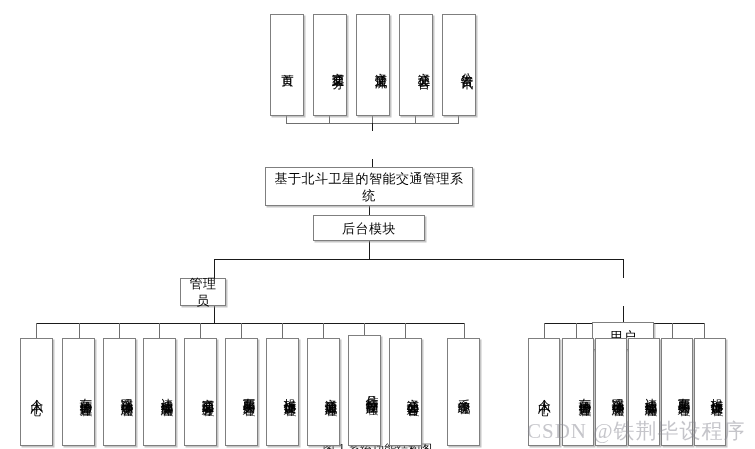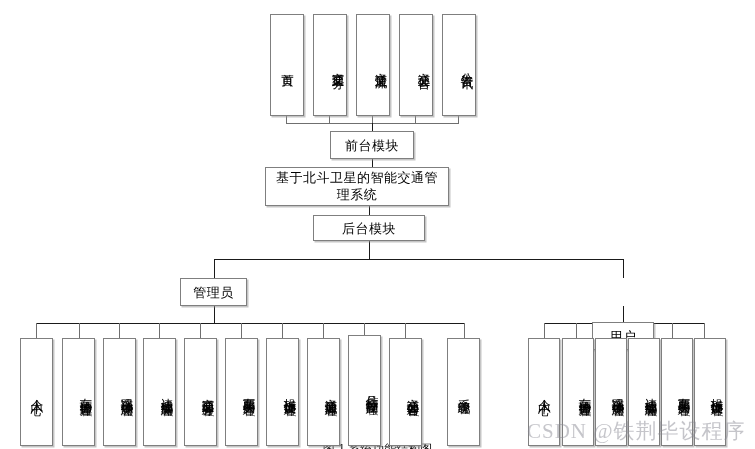--- a/index.html
+++ b/index.html
@@ -114,40 +114,37 @@
   <div class="ln v gray" style="left:286px; top:116px; height:7px;"></div>
   <div class="ln v gray" style="left:329px; top:116px; height:7px;"></div>
   <div class="ln v gray" style="left:372px; top:116px; height:7px;"></div>
   <div class="ln v gray" style="left:415px; top:116px; height:7px;"></div>
   <div class="ln v gray" style="left:458px; top:116px; height:7px;"></div>
 
   <div class="ln h gray" style="left:286px; top:123px; width:173px;"></div>
 
   <div class="ln v" style="left:372px; top:123px; height:8px;"></div>
 
-  <div class="node h" style="left:330px; top:131px; width:84px; height:28px;">
-    <span>前台模块</span>
-  </div>
   <div class="ln v" style="left:372px; top:159px; height:8px;"></div>
 
-  <div class="node h" style="left:265px; top:167px; width:184px; height:39px;align-items:flex-end;">
+  <div class="node h" style="left:265px; top:167px; width:208px; height:39px;">
     <span>基于北斗卫星的智能交通管理系统</span>
   </div>
   <div class="ln v" style="left:369px; top:206px; height:9px;"></div>
 
   <div class="node h" style="left:313px; top:215px; width:112px; height:26px;">
     <span>后台模块</span>
   </div>
 
   <div class="ln v" style="left:369px; top:241px; height:18px;"></div>
   <div class="ln h" style="left:214px; top:259px; width:410px;"></div>
   <div class="ln v" style="left:214px; top:259px; height:19px;"></div>
   <div class="ln v" style="left:623px; top:259px; height:19px;"></div>
 
-  <div class="node h" style="left:180px; top:278px; width:67px; height:28px;align-items:center;">
+  <div class="node h" style="left:180px; top:278px; width:46px; height:28px;align-items:center;">
     <span>管理员</span>
   </div>
   <div class="ln v" style="left:214px; top:306px; height:17px;"></div>
 
   <div class="ln h" style="left:36px; top:323px; width:428px;"></div>
 
   <div class="ln v gray" style="left:36px;  top:323px; height:15px;"></div>
   <div class="ln v gray" style="left:79px;  top:323px; height:15px;"></div>
   <div class="ln v gray" style="left:119px; top:323px; height:15px;"></div>
   <div class="ln v gray" style="left:159px; top:323px; height:15px;"></div>

